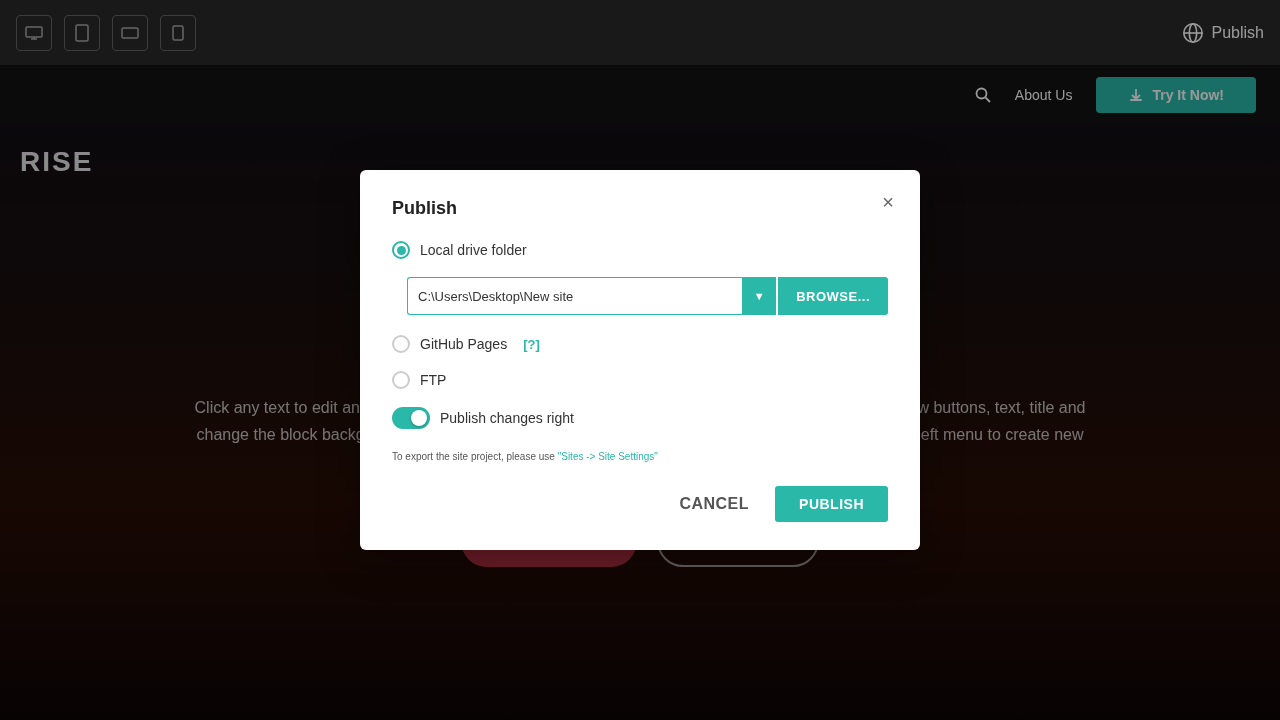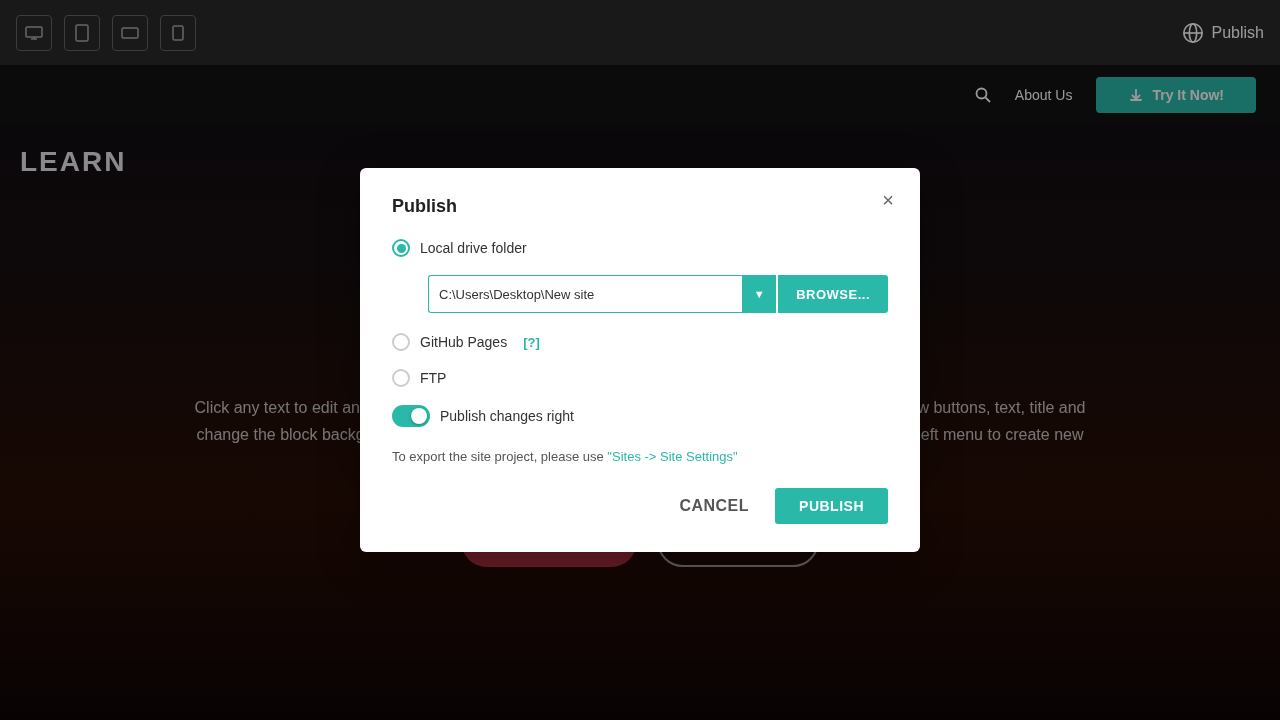--- a/index.html
+++ b/index.html
@@ -148,21 +148,21 @@
       width: 9px; height: 9px;
       border-radius: 50%;
       background: #2ab8a8;
     }
     .radio-label { font-size: 14px; color: #333; }
 
     
     .path-row {
       display: flex; align-items: center; gap: 0;
       margin-bottom: 20px;
-      margin-left: 36px;
+      margin-left: 15px;
     }
     .path-input {
       flex: 1;
       height: 38px;
       border: 1.5px solid #2ab8a8;
       border-right: none;
       border-radius: 3px 0 0 3px;
       padding: 0 10px;
       font-size: 13px; color: #333;
       outline: none;
@@ -214,21 +214,21 @@
       top: 3px; left: 19px;
       width: 16px; height: 16px;
       border-radius: 50%;
       background: #fff;
       box-shadow: 0 1px 3px rgba(0,0,0,0.3);
     }
     .toggle-label { font-size: 14px; color: #333; }
 
     
     .export-note {
-      font-size: 13px; color: #555;
+      font-size: 10px; color: #555;
       margin-bottom: 24px;
     }
     .export-link { color: #2ab8a8; text-decoration: none; }
 
     
     .modal-footer {
       display: flex; justify-content: flex-end; align-items: center; gap: 12px;
     }
     .cancel-btn {
       background: none; border: none;
@@ -294,21 +294,21 @@
         <circle cx="12" cy="12" r="10"></circle>
         <ellipse cx="12" cy="12" rx="4" ry="10"></ellipse>
         <line x1="2" y1="12" x2="22" y2="12"></line>
       </svg>
       <span>Publish</span>
     </button>
   </div>
 </div>
 
 <div class="navbar">
-  <div class="brand-partial">LEARN</div>
+  <div class="brand-partial">RISE</div>
   <div class="nav-search">
     <svg width="16" height="16" viewBox="0 0 16 16" fill="none" stroke="#fff" stroke-width="1.8">
       <circle cx="6.5" cy="6.5" r="5"></circle>
       <line x1="10.5" y1="10.5" x2="15" y2="15"></line>
     </svg>
     <span>About Us</span>
   </div>
   <button class="nav-cta">
     <svg width="16" height="16" viewBox="0 0 16 16" fill="none" stroke="#fff" stroke-width="1.8">
       <path d="M8 2v9M4 8l4 4 4-4"></path>

